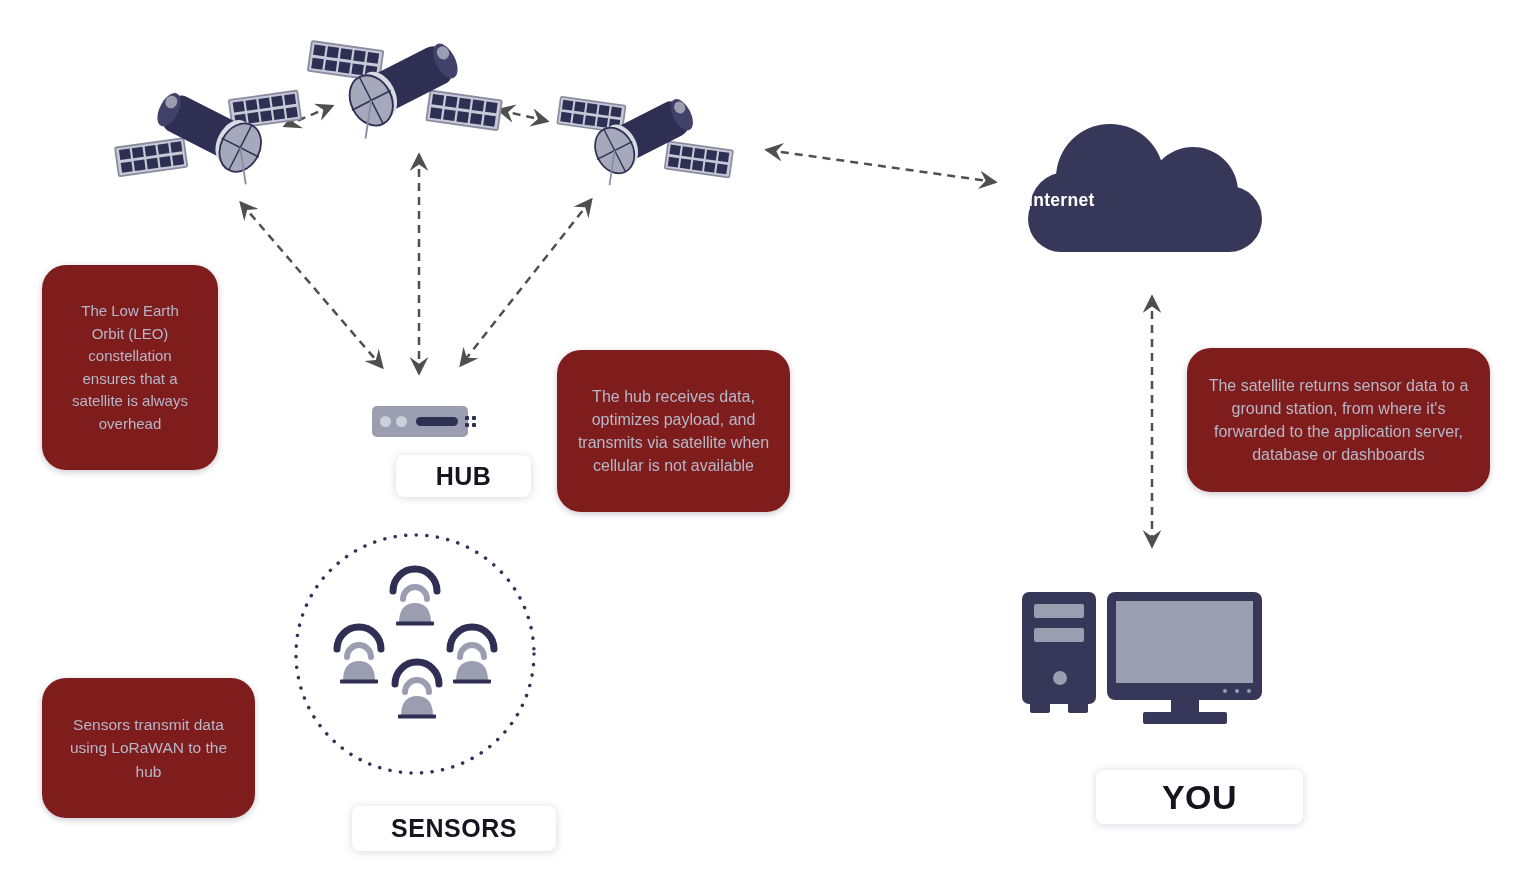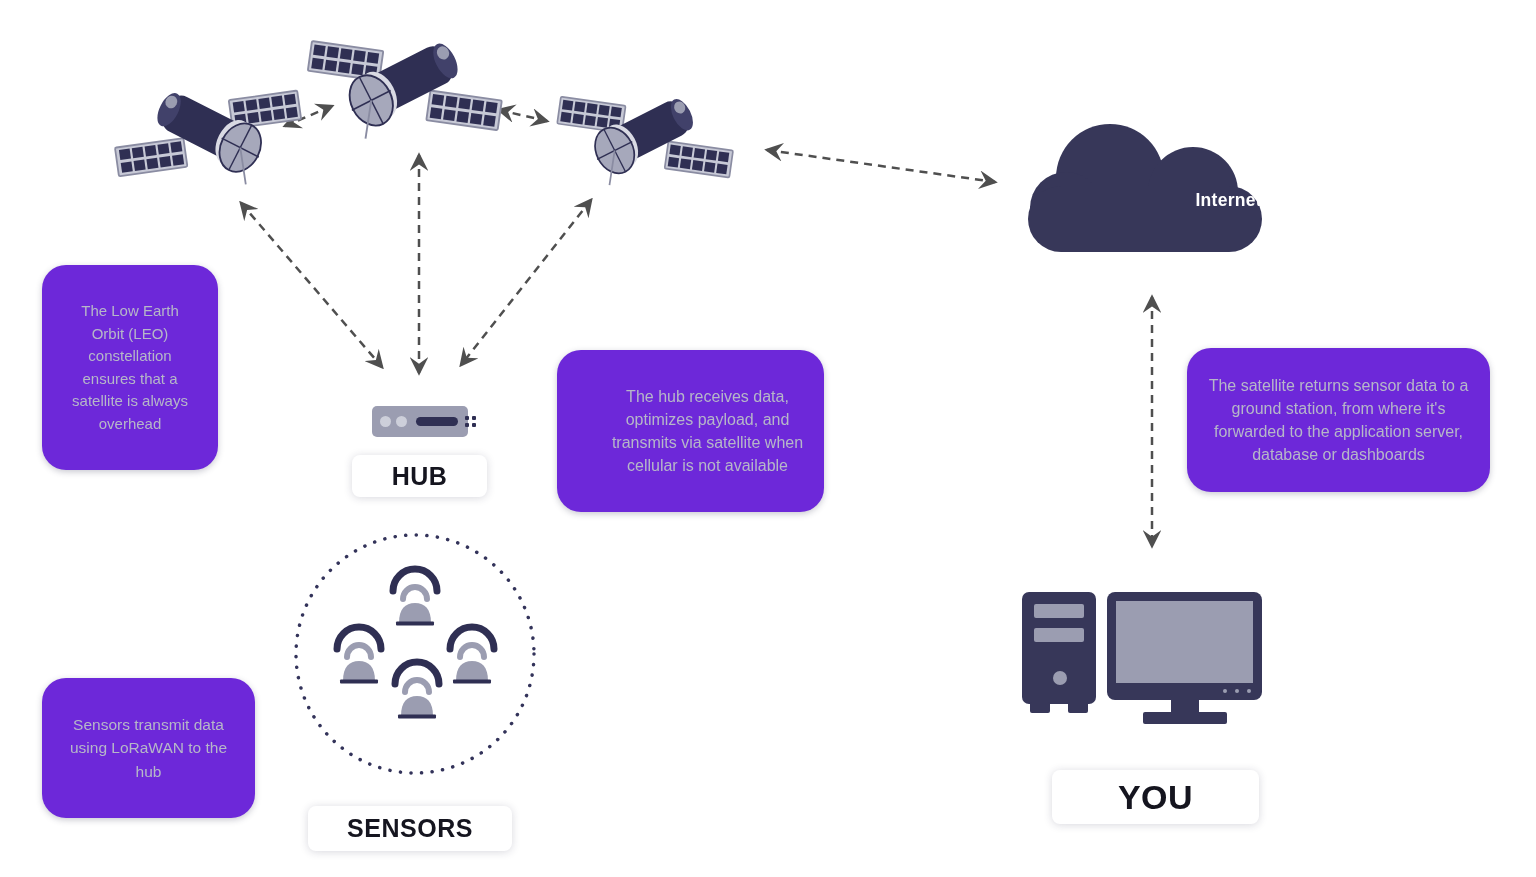--- a/index.html
+++ b/index.html
@@ -2,44 +2,44 @@
 <html><head>
 <meta charset="utf-8">
 <style>
   html,body{margin:0;padding:0;background:#ffffff;}
   #stage{
     position:relative;width:1536px;height:877px;overflow:hidden;background:#ffffff;
     font-family:"Liberation Sans", sans-serif;
   }
   #gfx{position:absolute;left:0;top:0;width:1536px;height:877px;}
   .callout{
-    position:absolute;background:#6d28d9;border-radius:24px;
+    position:absolute;background:#7f1d1d;border-radius:24px;
     color:#b6b7c8;display:flex;align-items:center;justify-content:center;
     text-align:center;box-shadow:0 2px 6px rgba(40,40,70,.25);
   }
   .callout span{display:block;}
   .callout-leo{left:42px;top:265px;width:176px;height:205px;font-size:15px;line-height:1.5;}
   .callout-leo span{width:132px;}
-  .callout-hub{left:557px;top:350px;width:233px;height:162px;font-size:16px;line-height:1.45;padding-left:34px;}
+  .callout-hub{left:557px;top:350px;width:233px;height:162px;font-size:16px;line-height:1.45;}
   .callout-hub span{width:202px;}
   .callout-ground{left:1187px;top:348px;width:303px;height:144px;font-size:16px;line-height:1.45;}
   .callout-ground span{width:268px;}
   .callout-sensors{left:42px;top:678px;width:213px;height:140px;font-size:15.5px;line-height:1.5;}
   .callout-sensors span{width:176px;}
   .node-label{
     position:absolute;background:#ffffff;border-radius:8px;
     box-shadow:0 1px 8px rgba(40,40,70,.18);
     display:flex;align-items:center;justify-content:center;
-    font-weight:bold;color:#15151f;letter-spacing:.5px;
+    font-weight:bold;color:#15151f;letter-spacing:.5px;margin-left:44px;
   }
   .label-hub{left:352px;top:455px;width:135px;height:42px;font-size:25px;}
   .label-sensors{left:308px;top:806px;width:204px;height:45px;font-size:25px;}
   .label-you{left:1052px;top:770px;width:207px;height:54px;font-size:34px;}
   .internet-label{
-    position:absolute;left:1028px;top:190px;width:234px;text-align:right;
+    position:absolute;left:1028px;top:190px;width:234px;text-align:left;
     color:#ffffff;font-weight:bold;font-size:17.5px;letter-spacing:.3px;
   }
   .hub-device{
     position:absolute;left:372px;top:406px;width:96px;height:31px;
     background:#9b9db1;border-radius:5px;display:flex;align-items:center;
     padding:0 8px;box-sizing:border-box;
   }
   .hub-led{width:11px;height:11px;border-radius:50%;background:#cdcfda;margin-right:5px;flex:none;}
   .hub-pill{width:42px;height:9px;border-radius:5px;background:#2f2f53;margin-left:4px;flex:none;}
   .hub-dots{display:grid;grid-template-columns:4px 4px;grid-template-rows:4px 4px;gap:3px;margin-left:7px;flex:none;}

